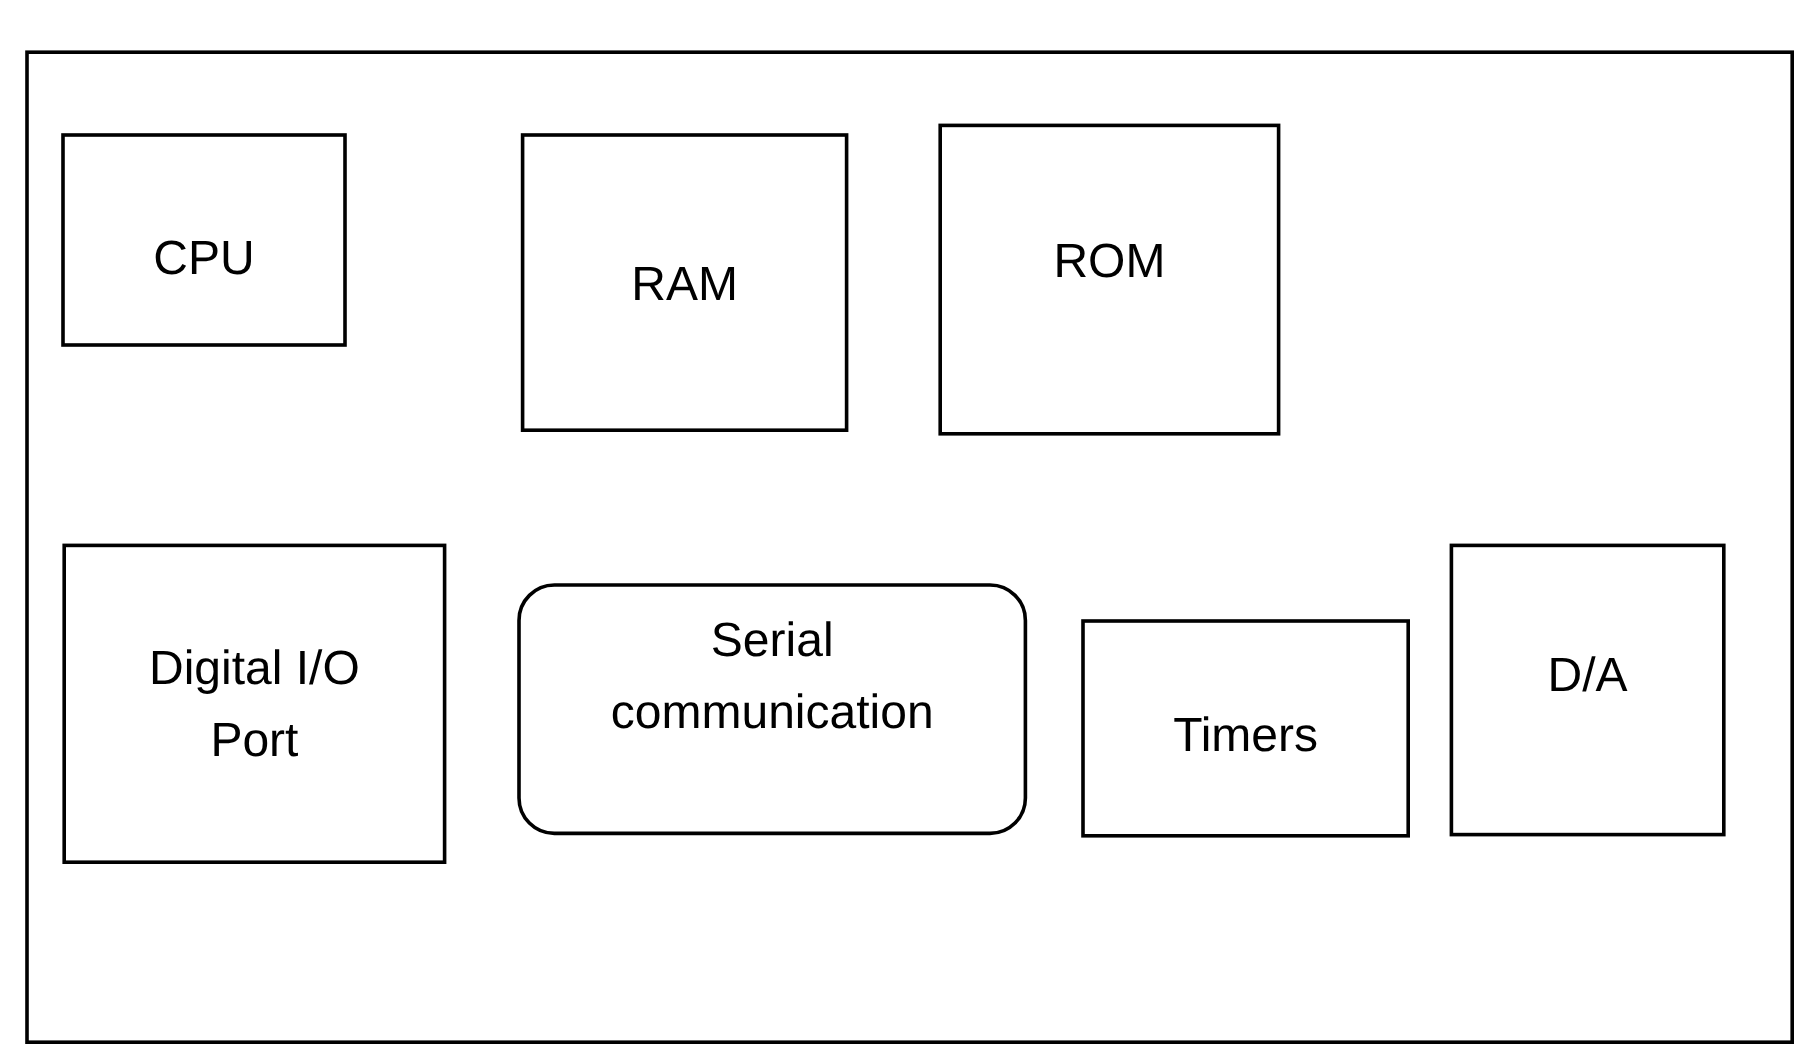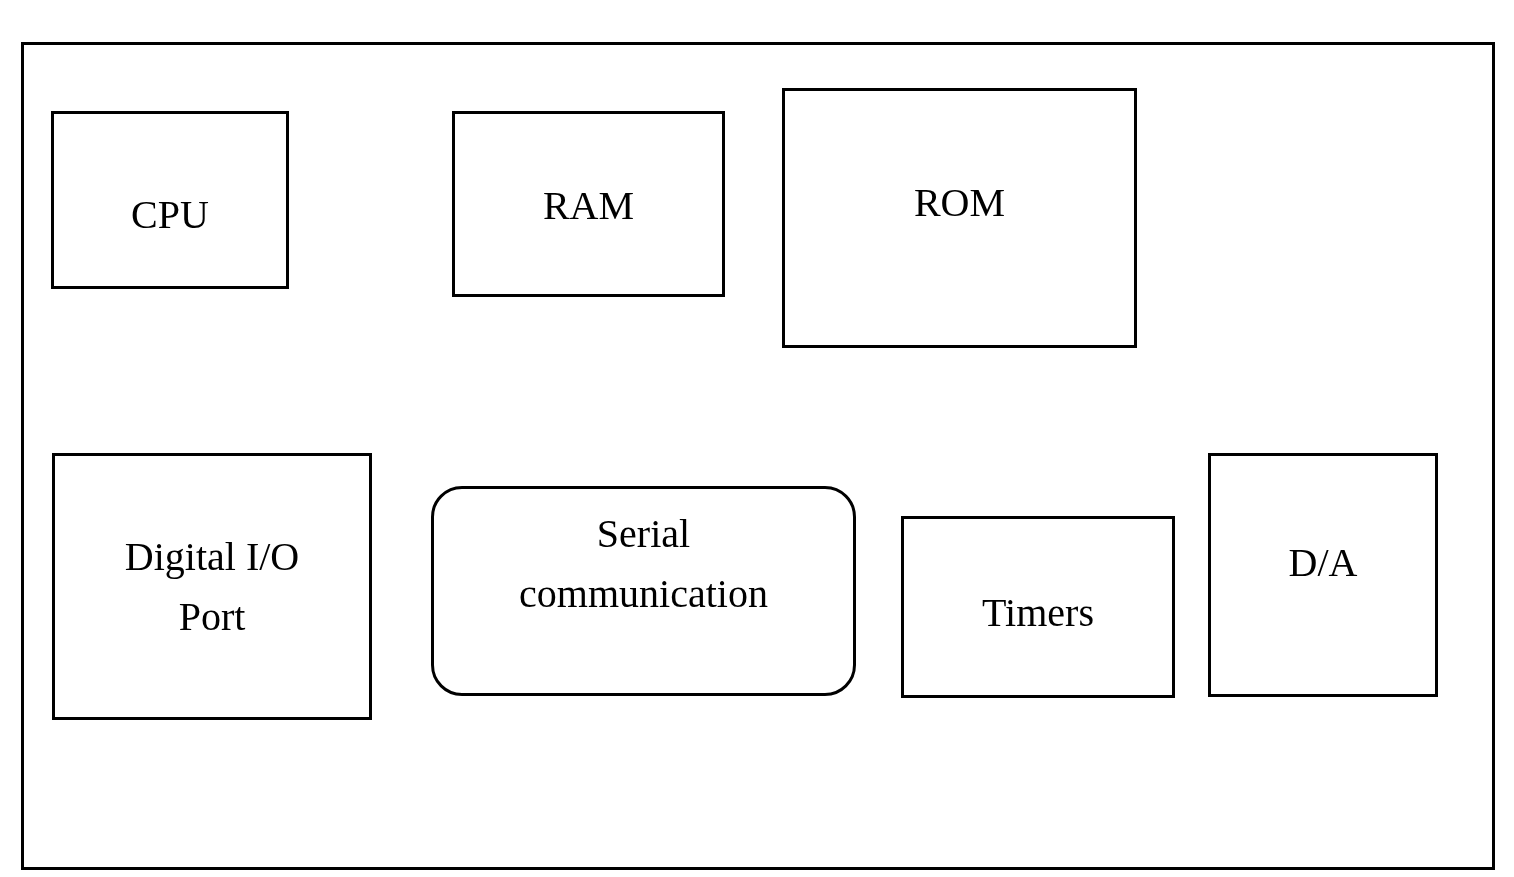--- a/index.html
+++ b/index.html
@@ -39,28 +39,27 @@
     background: var(--bg, #ffffff);
     display: flex;
     flex-direction: column;
     justify-content: center;
     align-items: center;
     color: var(--ink, #000000);
     font-size: 40px;
     line-height: 1.5;
     text-align: left;
     white-space: nowrap;
-    font-family: Liberation Serif, serif;
   }
   .block .line { display: block; }
 
   
   #block-cpu      { left:  51px; top: 111px; width: 238px; height: 178px; padding-top: 30px; }
-  #block-ram      { left: 452px; top: 111px; width: 273px; height: 186px; padding-top: 3px; }
-  #block-rom      { left: 782px; top: 88px; width: 355px; height: 260px; padding-bottom: 30px; }
+  #block-ram      { left: 434px; top: 111px; width: 273px; height: 249px; padding-top: 3px; }
+  #block-rom      { left: 782px; top: 103px; width: 285px; height: 260px; padding-bottom: 30px; }
   #block-ad       { left: 1208px; top: 111px; width: 230px; height: 231px; padding-bottom: 23px; }
   #block-dio      { left:  52px; top: 453px; width: 320px; height: 267px; }
   #block-serial   { left: 431px; top: 486px; width: 425px; height: 210px; padding-bottom: 54px; border-radius: 31px; }
   #block-timers   { left: 901px; top: 516px; width: 274px; height: 182px; padding-top: 12px; }
   #block-da       { left: 1208px; top: 453px; width: 230px; height: 244px; padding-bottom: 25px; }
 </style>
 </head>
 <body>
 
 <div class="canvas">

